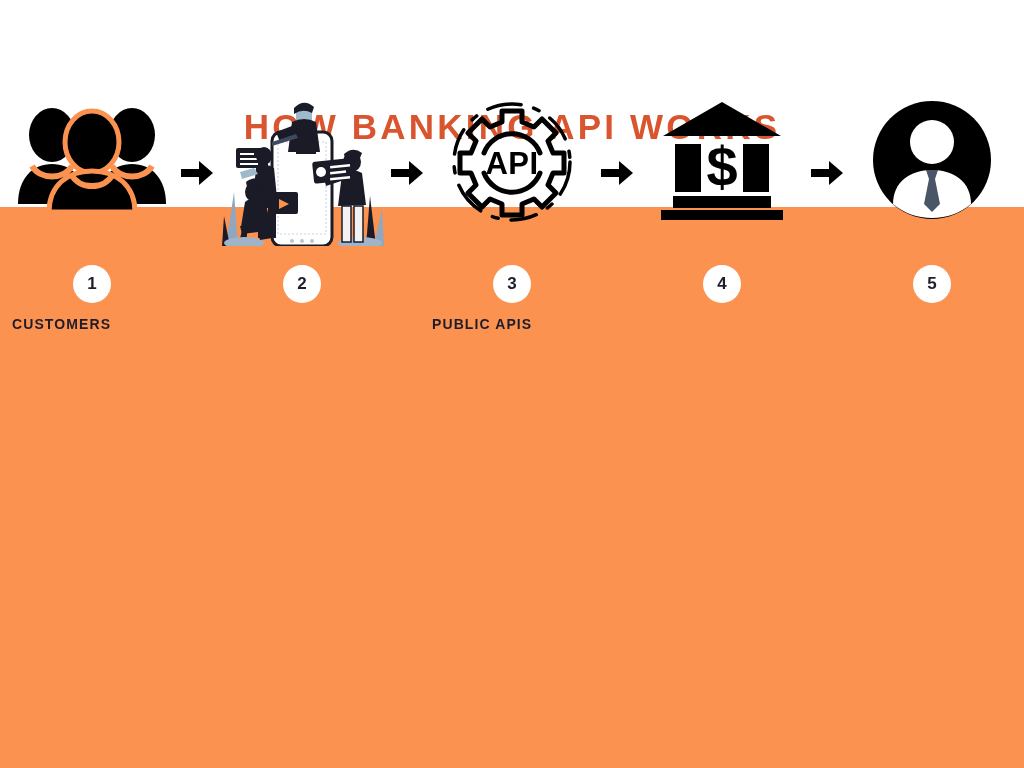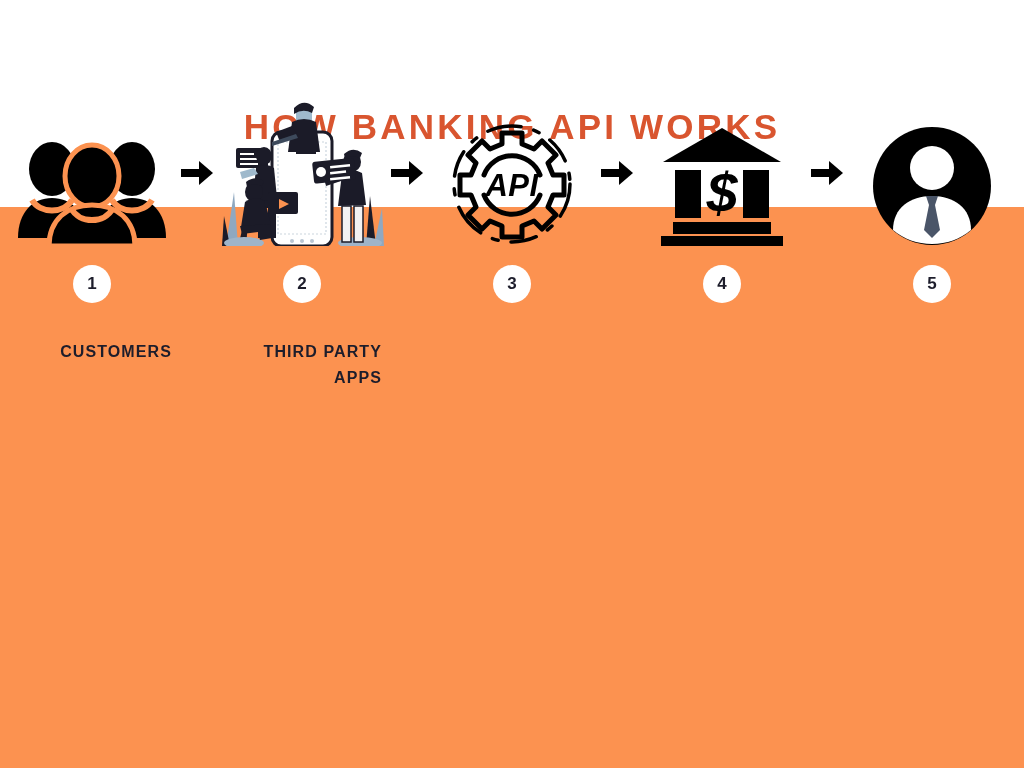--- a/index.html
+++ b/index.html
@@ -65,42 +65,40 @@
   .step {
     width: 166px;
     display: flex;
     flex-direction: column;
     align-items: center;
   }
   .step-art {
     height: 146px;
     width: 166px;
     display: flex;
-    align-items: flex-end;
     justify-content: center;
-    font-style: italic;
   }
   .badge {
     width: 38px;
     height: 38px;
     border-radius: 50%;
     background: #ffffff;
     color: #1d1d2b;
     font-size: 17px;
     font-weight: 700;
     display: flex;
     align-items: center;
     justify-content: center;
     margin-top: 19px;
   }
   .step-label {
-    margin-top: 36px;
+    margin-top: 8px;
     width: 160px;
-    text-align: right;
-    font-size: 16px;
+    text-align: left;
+    font-size: 14px;
     font-weight: 700;
     letter-spacing: 1.1px;
     line-height: 26px;
     color: #1d1d2b;
     text-transform: uppercase;
   }
   .arrow {
     width: 44px;
     height: 146px;
     display: flex;
@@ -215,21 +213,20 @@
             <rect x="134" y="106" width="9" height="36" fill="#f2f2f2" stroke="#1b1b28" stroke-width="1.5"></rect>
             <rect x="92" y="62" width="42" height="22" rx="3" transform="rotate(-6 92 62)" fill="#1b1b28"></rect>
             <circle cx="101" cy="72" r="5" fill="#fff"></circle>
             <rect x="110" y="66" width="20" height="2.5" fill="#fff" transform="rotate(-6 110 66)"></rect>
             <rect x="110" y="72" width="16" height="2.5" fill="#fff" transform="rotate(-6 110 72)"></rect>
             <rect x="110" y="78" width="20" height="2.5" fill="#fff" transform="rotate(-6 110 78)"></rect>
           </g>
         </svg>
       </div>
       <div class="badge">2</div>
-      <div class="step-label">THIRD PARTY APPS</div>
     </div>
 
     <div class="arrow">
       <svg width="34" height="30" viewBox="0 0 34 30">
         <rect x="1" y="11" width="21" height="8" fill="#000"></rect>
         <path d="M19 3 L33 15 L19 27 Z" fill="#000"></path>
       </svg>
     </div>
 
     <div class="step">
@@ -244,20 +241,21 @@
             L40 99 L32 107 L18 93 L26 85 L21 73 L10 73 L10 53 L21 53 L26 41 L18 33
             L32 19 L40 27 L52 22 Z"></path>
 
           <path d="M34 53 A30 30 0 0 1 90 53" fill="none" stroke="#000" stroke-width="5" stroke-linecap="round"></path>
           <path d="M34 73 A30 30 0 0 0 90 73" fill="none" stroke="#000" stroke-width="5" stroke-linecap="round"></path>
 
           <text x="62" y="74" text-anchor="middle" font-family="Liberation Sans, sans-serif" font-size="31" font-weight="700" fill="#000" letter-spacing="0.5">API</text>
         </svg>
       </div>
       <div class="badge">3</div>
+      <div class="step-label">PUBLIC APIS</div>
     </div>
 
     <div class="arrow">
       <svg width="34" height="30" viewBox="0 0 34 30">
         <rect x="1" y="11" width="21" height="8" fill="#000"></rect>
         <path d="M19 3 L33 15 L19 27 Z" fill="#000"></path>
       </svg>
     </div>
 
     <div class="step">

